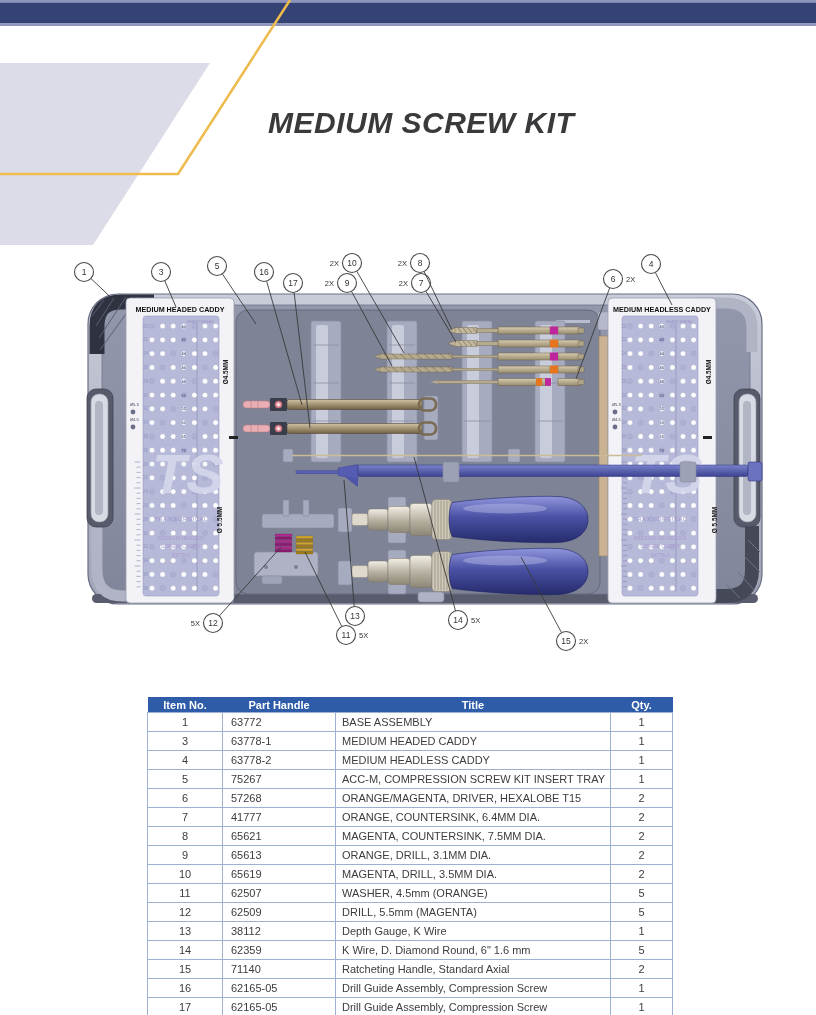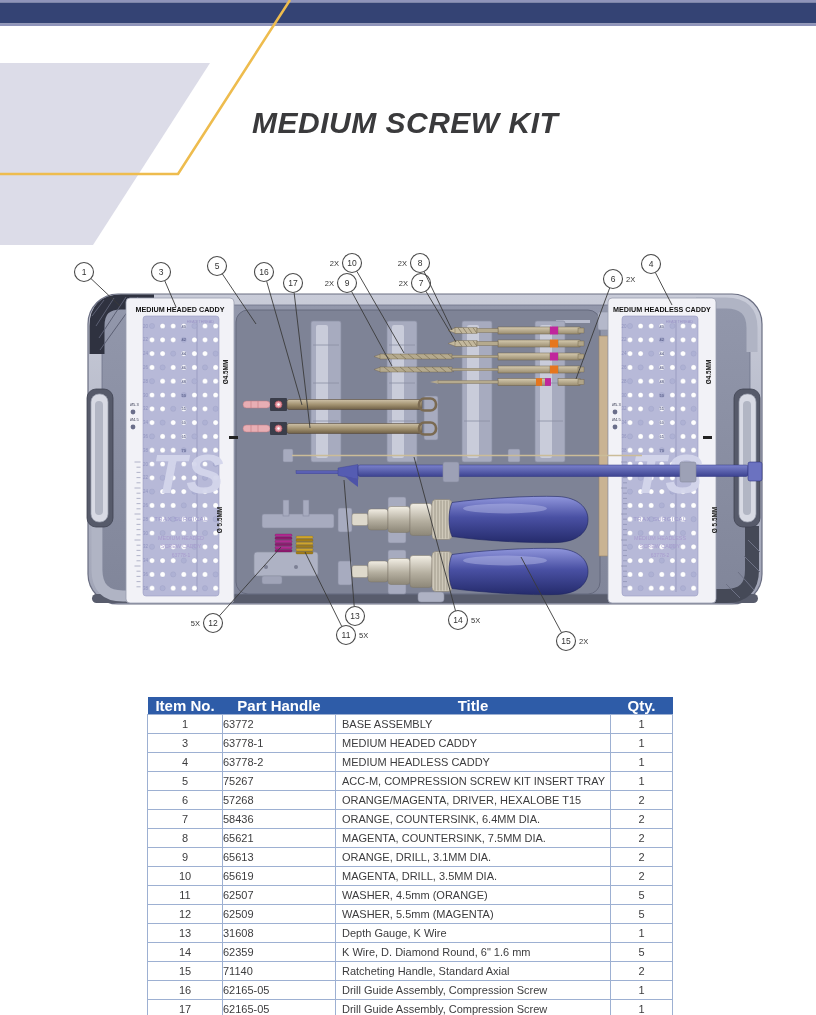--- a/index.html
+++ b/index.html
@@ -1,28 +1,28 @@
 <!DOCTYPE html>
 <html><head>
 <meta charset="utf-8">
 <style>
   html,body{margin:0;padding:0;}
   body{width:816px;height:1015px;position:relative;overflow:hidden;background:#fff;
        font-family:"Liberation Sans",sans-serif;}
   #art{position:absolute;left:0;top:0;}
-  #page-title{position:absolute;left:252px;top:106px;font-size:30px;font-weight:800;
+  #page-title{position:absolute;left:268px;top:106px;font-size:30px;font-weight:800;
       font-style:italic;color:#3a3a3c;letter-spacing:.5px;white-space:nowrap;}
   #parts-table{position:absolute;left:147px;top:697px;width:525px;border-collapse:collapse;
       table-layout:fixed;font-size:11px;color:#3c3c3e;}
   #parts-table th{background:#2e5ca8;color:#fff;font-weight:700;height:15px;padding:0;
-      font-size:15px;border:none;}
+      font-size:11px;border:none;}
   #parts-table td{height:18px;padding:0;border:1px solid #9db0d2;background:#fff;
       overflow:hidden;white-space:nowrap;}
   #parts-table td.c0{text-align:center;}
-  #parts-table td.c1{padding-left:0;margin-left:8px;}
+  #parts-table td.c1{padding-left:8px;margin-left:8px;}
   #parts-table td.c2{padding-left:6px;}
   #parts-table td.c3{text-align:center;}
   text{font-family:"Liberation Sans",sans-serif;}
 </style>
 </head>
 <body>
 
 <svg id="art" width="816" height="1015" viewBox="0 0 816 1015">
   <defs>
     <linearGradient id="gTray" x1="0" y1="0" x2="0" y2="1">
@@ -884,21 +884,21 @@
         <td class="c3">1</td>
       </tr>
       <tr>
         <td class="c0">6</td>
         <td class="c1">57268</td>
         <td class="c2">ORANGE/MAGENTA, DRIVER, HEXALOBE T15</td>
         <td class="c3">2</td>
       </tr>
       <tr>
         <td class="c0">7</td>
-        <td class="c1">58436</td>
+        <td class="c1">41777</td>
         <td class="c2">ORANGE, COUNTERSINK, 6.4MM DIA.</td>
         <td class="c3">2</td>
       </tr>
       <tr>
         <td class="c0">8</td>
         <td class="c1">65621</td>
         <td class="c2">MAGENTA, COUNTERSINK, 7.5MM DIA.</td>
         <td class="c3">2</td>
       </tr>
       <tr>
@@ -915,26 +915,26 @@
       </tr>
       <tr>
         <td class="c0">11</td>
         <td class="c1">62507</td>
         <td class="c2">WASHER, 4.5mm (ORANGE)</td>
         <td class="c3">5</td>
       </tr>
       <tr>
         <td class="c0">12</td>
         <td class="c1">62509</td>
-        <td class="c2">WASHER, 5.5mm (MAGENTA)</td>
+        <td class="c2">DRILL, 5.5mm (MAGENTA)</td>
         <td class="c3">5</td>
       </tr>
       <tr>
         <td class="c0">13</td>
-        <td class="c1">31608</td>
+        <td class="c1">38112</td>
         <td class="c2">Depth Gauge, K Wire</td>
         <td class="c3">1</td>
       </tr>
       <tr>
         <td class="c0">14</td>
         <td class="c1">62359</td>
         <td class="c2">K Wire, D. Diamond Round, 6" 1.6 mm</td>
         <td class="c3">5</td>
       </tr>
       <tr>

